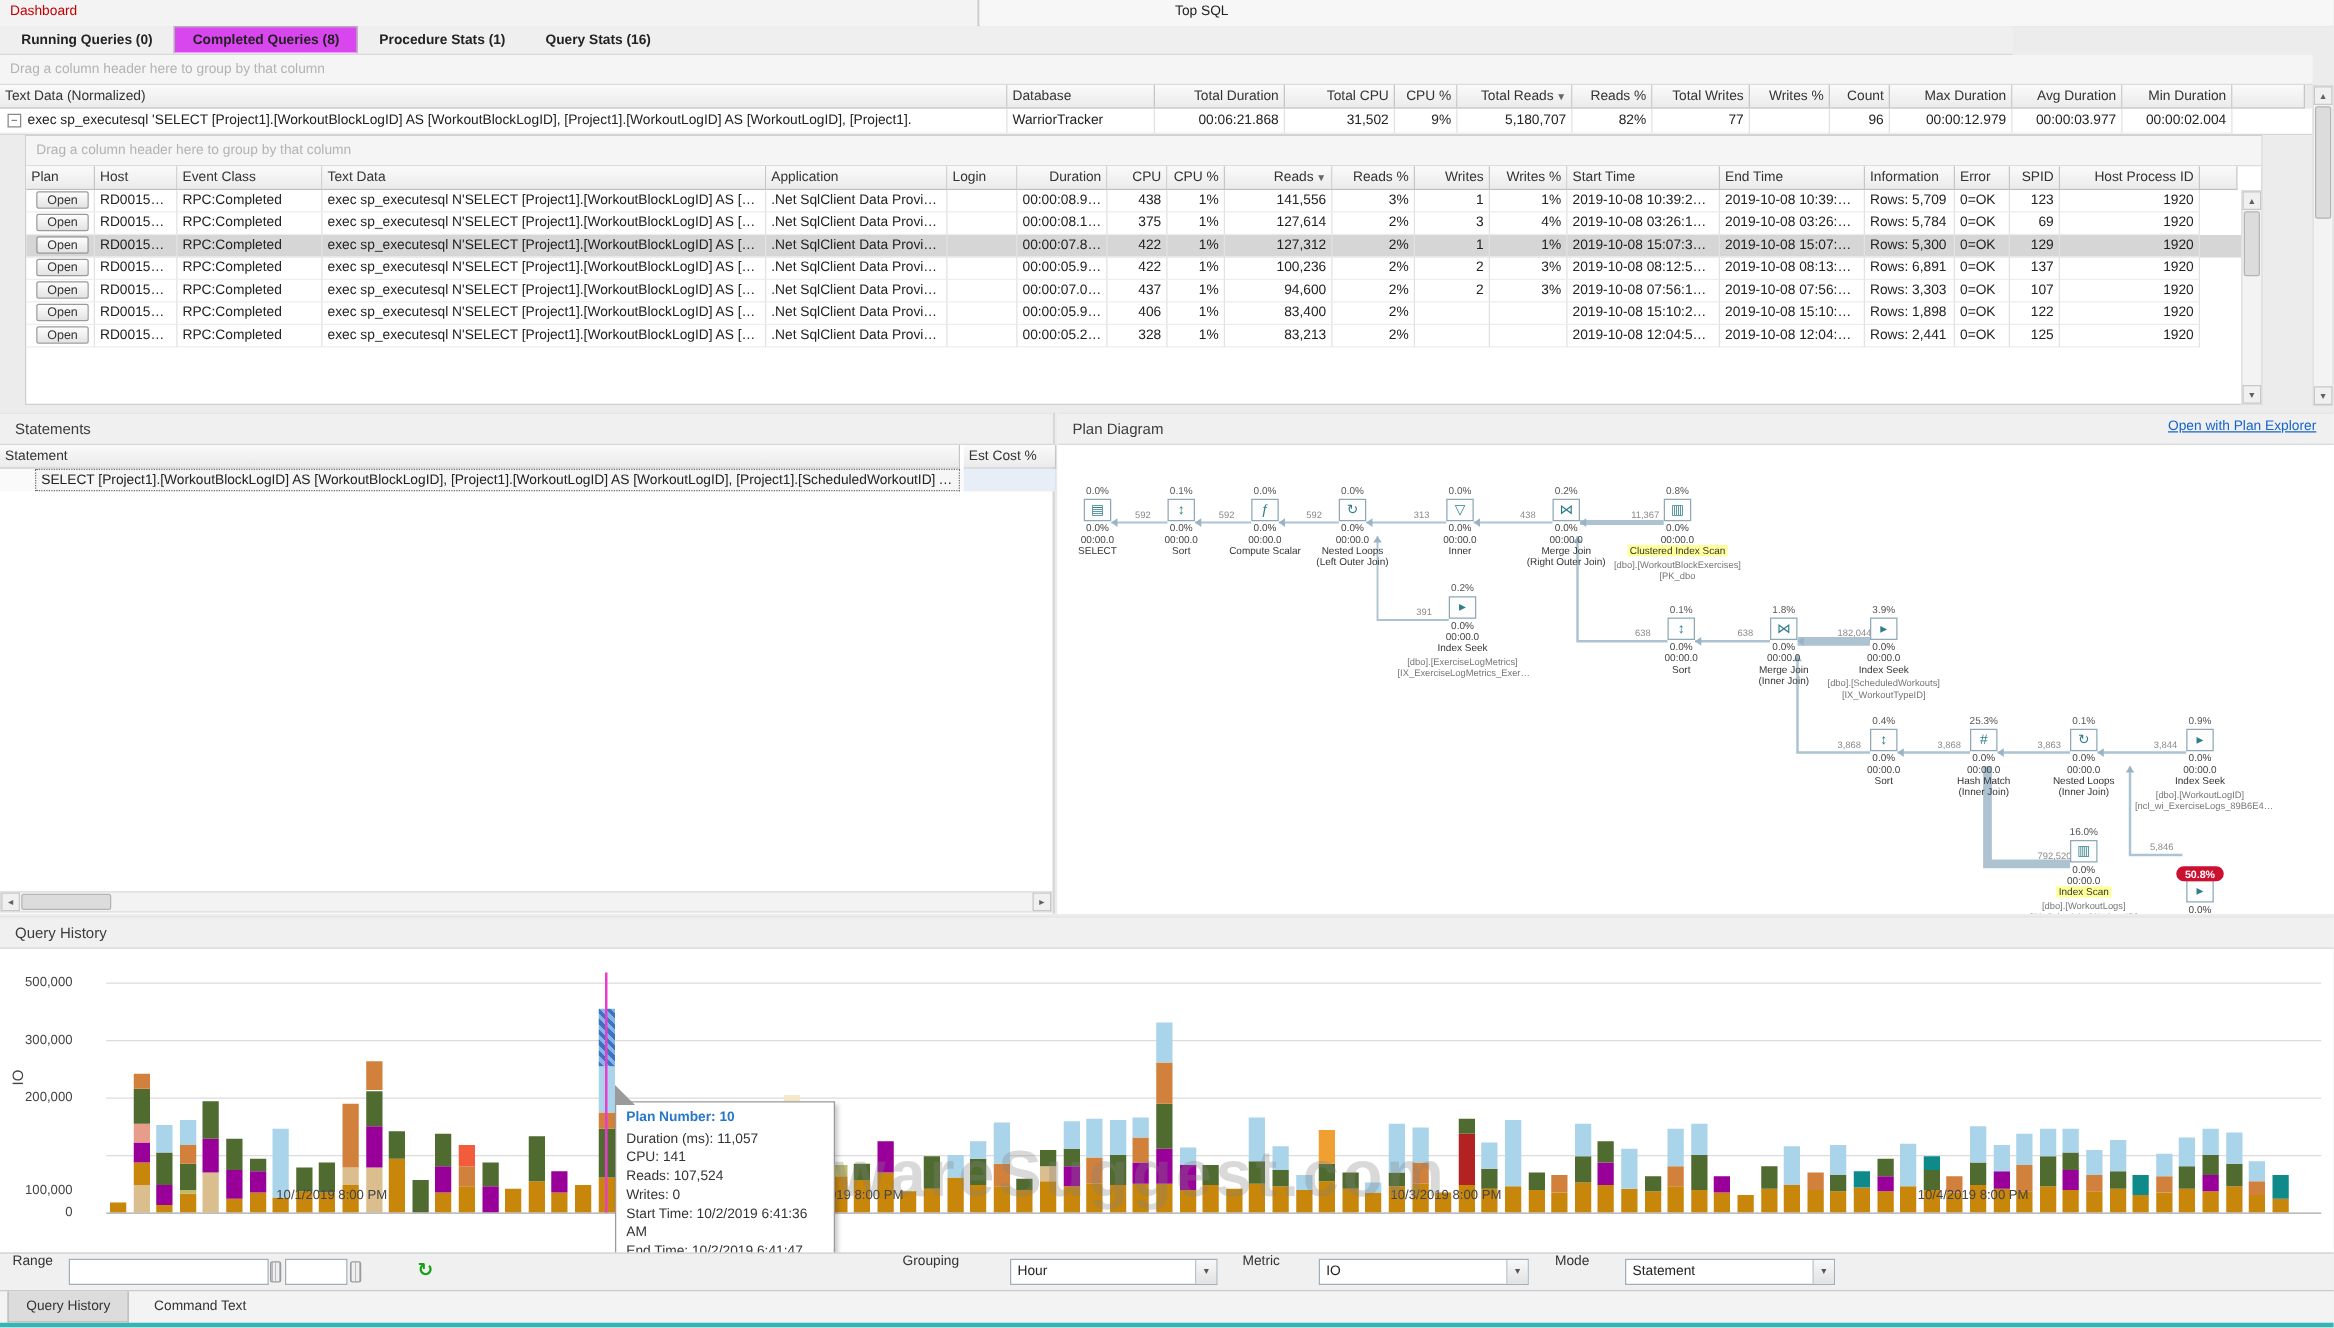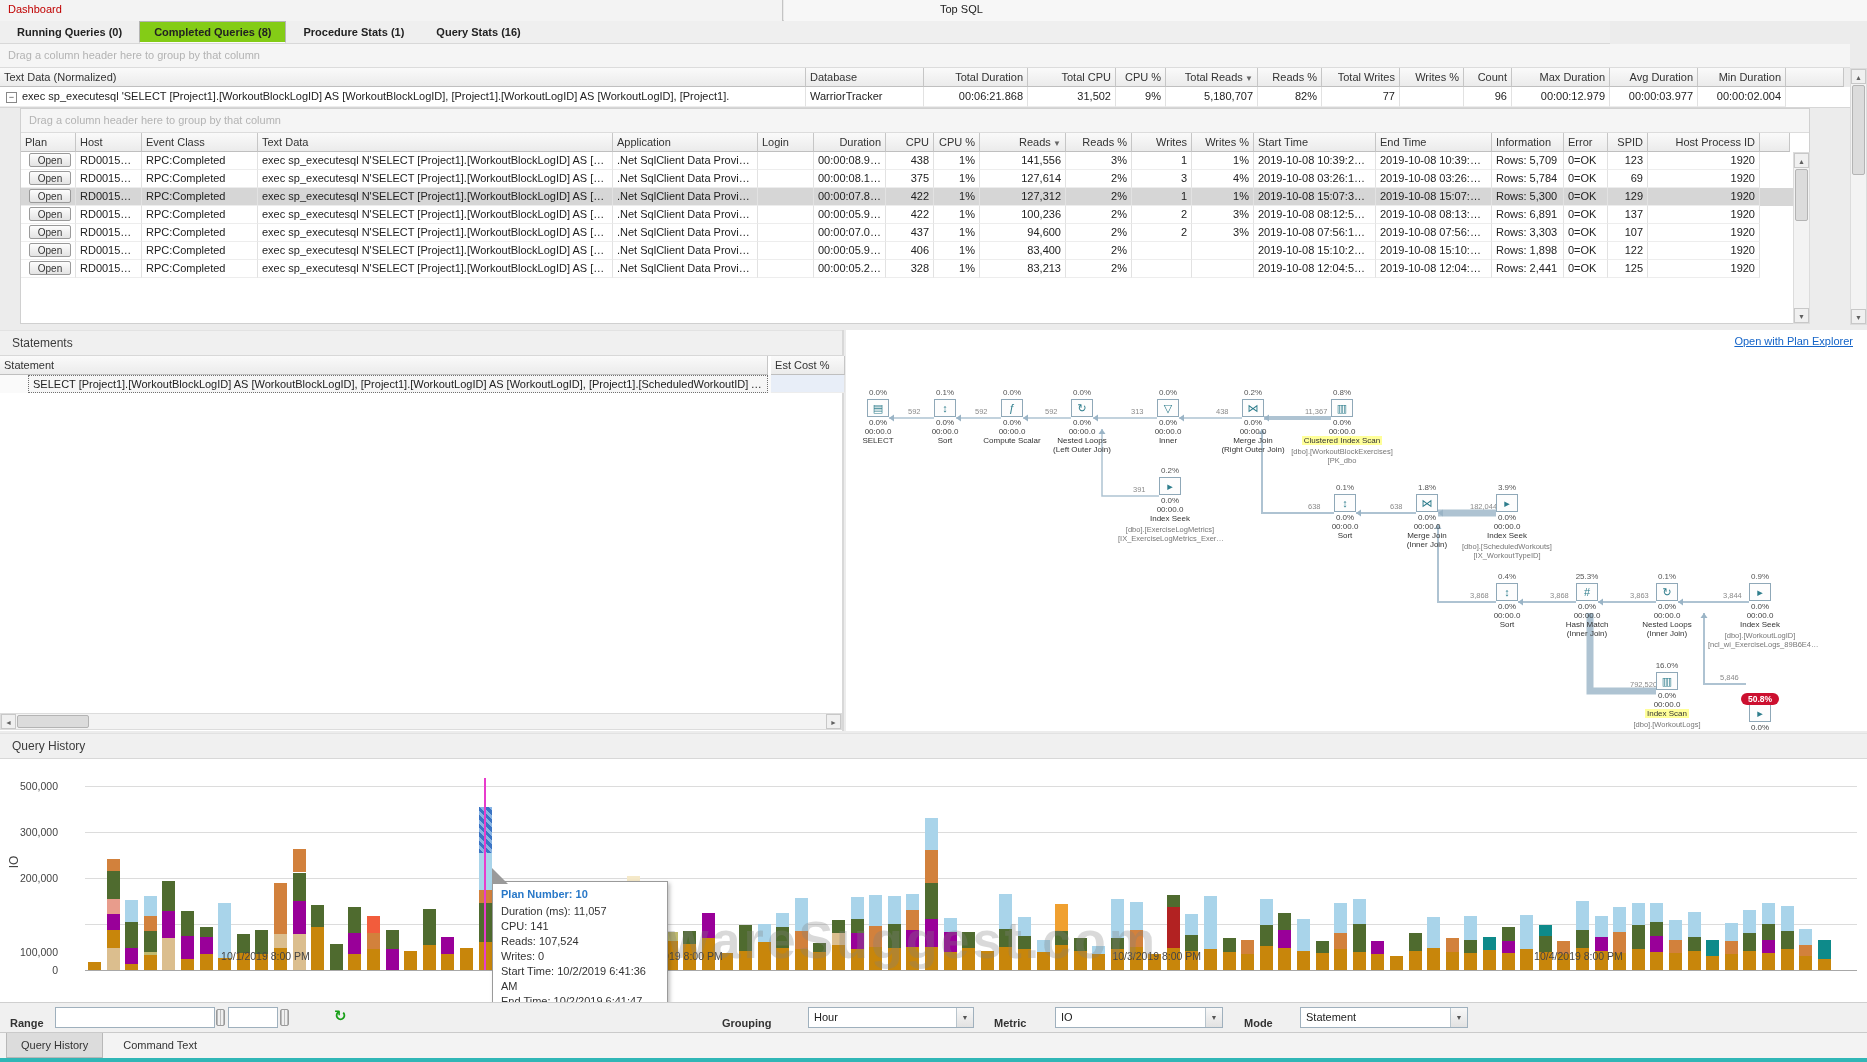--- a/index.html
+++ b/index.html
@@ -10,21 +10,21 @@
   
   #topstrip { position:absolute; left:0; top:0; width:1867px; height:21px; background:#e9e9e9; border-bottom:1px solid #cfcfcf; }
   #topstrip .doc-left { position:absolute; left:0; top:0; width:783px; height:21px; background:#f3f3f3; border-right:1px solid #c4c4c4; }
   #topstrip .dash { position:absolute; left:8px; top:3px; color:#c00000; }
   #topstrip .doc-right { position:absolute; left:784px; top:0; width:1083px; height:21px; background:#f7f7f7; }
   #topstrip .topsql { position:absolute; left:156px; top:3px; color:#222; }
 
   
   #subtabs { position:absolute; left:0; top:21px; width:1610px; height:23px; background:#efefef; border-bottom:1px solid #d8d8d8; }
   .subtab { float:left; height:22px; line-height:21px; padding:0 14px; font-weight:bold; color:#222; margin-left:2px; border:1px solid transparent; }
-  .subtab.active { background:#84cc16; border:1px solid #b4b4b4; border-bottom-color:#fbfbfb; }
+  .subtab.active { background:#d946ef; border:1px solid #b4b4b4; border-bottom-color:#fbfbfb; }
 
   .groupbar { background:#f5f5f5; color:#b3b3b3; border-bottom:1px solid #dcdcdc; line-height:23px; padding-left:8px; }
   #groupbar1 { position:absolute; left:0; top:44px; width:1850px; height:24px; }
 
   
   .hrow,.drow { position:relative; white-space:nowrap; }
   .hcell { display:inline-block; vertical-align:top; height:19px; line-height:18px; padding:0 4px;
     background:linear-gradient(#fafafa,#ebebeb); border-right:1px solid #c6c6c6; border-bottom:1px solid #bfbfbf; overflow:hidden; color:#333; }
   .dcell { display:inline-block; vertical-align:top; height:18px; line-height:17px; padding:0 4px;
     border-right:1px solid #e2e2e2; border-bottom:1px solid #ededed; overflow:hidden; text-overflow:ellipsis; background:transparent; }
@@ -87,21 +87,21 @@
   #watermark { position:absolute; left:555px; top:150px; font-size:52px; font-weight:bold; letter-spacing:3px;
     color:rgba(130,130,130,0.30); }
   #tooltip { position:absolute; left:492px; top:121px; width:176px; background:#fff; border:1px solid #9a9a9a;
     box-shadow:2px 2px 4px rgba(0,0,0,0.25); padding:6px 8px; font-size:11px; color:#333; }
   #tooltip .tt-title { color:#2878c8; font-weight:bold; margin-bottom:4px; }
   #tooltip .tt-line { line-height:15px; }
   #tooltip:before { content:""; position:absolute; left:-1px; top:-14px; border:8px solid transparent; border-bottom-color:#9a9a9a; border-left-color:#9a9a9a; }
 
   
   #controls { position:absolute; left:0; top:1002px; width:1867px; height:30px; background:#f0f0f0; border-top:1px solid #cfcfcf; }
-  .ctl-label { position:absolute; top:14px; color:#333;font-weight:bold; }
+  .ctl-label { position:absolute; top:0; color:#333; }
   .tbox { position:absolute; top:4px; height:21px; background:#fff; border:1px solid #9fb0bd; }
   .grip { position:absolute; top:6px; width:9px; height:17px; background:linear-gradient(#fcfcfc,#dedede); border:1px solid #9a9a9a; border-radius:2px;
     background-image:repeating-linear-gradient(90deg,#bbb 0 1px,transparent 1px 3px); }
   .dd { position:absolute; top:4px; height:21px; background:#fff; border:1px solid #9fb0bd; line-height:19px; padding-left:5px; color:#222; }
   .dd .ddbtn { position:absolute; right:0; top:0; width:17px; height:19px; background:linear-gradient(#f8f8f8,#e2e2e2);
     border-left:1px solid #b8c4cc; text-align:center; font-size:7px; line-height:19px; color:#555; }
   #refresh { position:absolute; top:4px; font-size:15px; font-weight:bold; color:#18a018; }
 
   #bottomtabs { position:absolute; left:0; top:1032px; width:1867px; height:26px; background:#f3f3f3; border-top:1px solid #cacaca; }
   .btab { float:left; height:25px; line-height:24px; padding:0 14px; color:#333; margin-left:6px; }
@@ -169,20 +169,21 @@
       <div class="dcell cost" style="width:74px;"></div>
     </div>
     <div class="hsb" style="left:0; top:383px; width:842px;">
       <div class="arr" style="left:0;">◄</div>
       <div class="thumb" style="left:16px; width:72px;"></div>
       <div class="arr" style="right:0;">►</div>
     </div>
   </div>
 
   <div id="planpanel">
+    <div class="ptitle">Plan Diagram</div>
     <a id="planlink" href="#">Open with Plan Explorer</a>
     <div id="plancanvas">
       <svg id="plansvg" width="1021" height="375" style="position:absolute;left:0;top:0;">
           <polyline points="88,62 43,62" fill="none" stroke="#aec3d2" stroke-width="1.5"></polyline>
           <polygon points="43,62 48,58.5 48,65.5" fill="#9ab4c6"></polygon>
           <text x="62" y="58" font-size="7.5" fill="#8a8a8a">592</text>
           <polyline points="155,62 110,62" fill="none" stroke="#aec3d2" stroke-width="1.5"></polyline>
           <polygon points="110,62 115,58.5 115,65.5" fill="#9ab4c6"></polygon>
           <text x="129" y="58" font-size="7.5" fill="#8a8a8a">592</text>
           <polyline points="225,62 177,62" fill="none" stroke="#aec3d2" stroke-width="1.5"></polyline>

